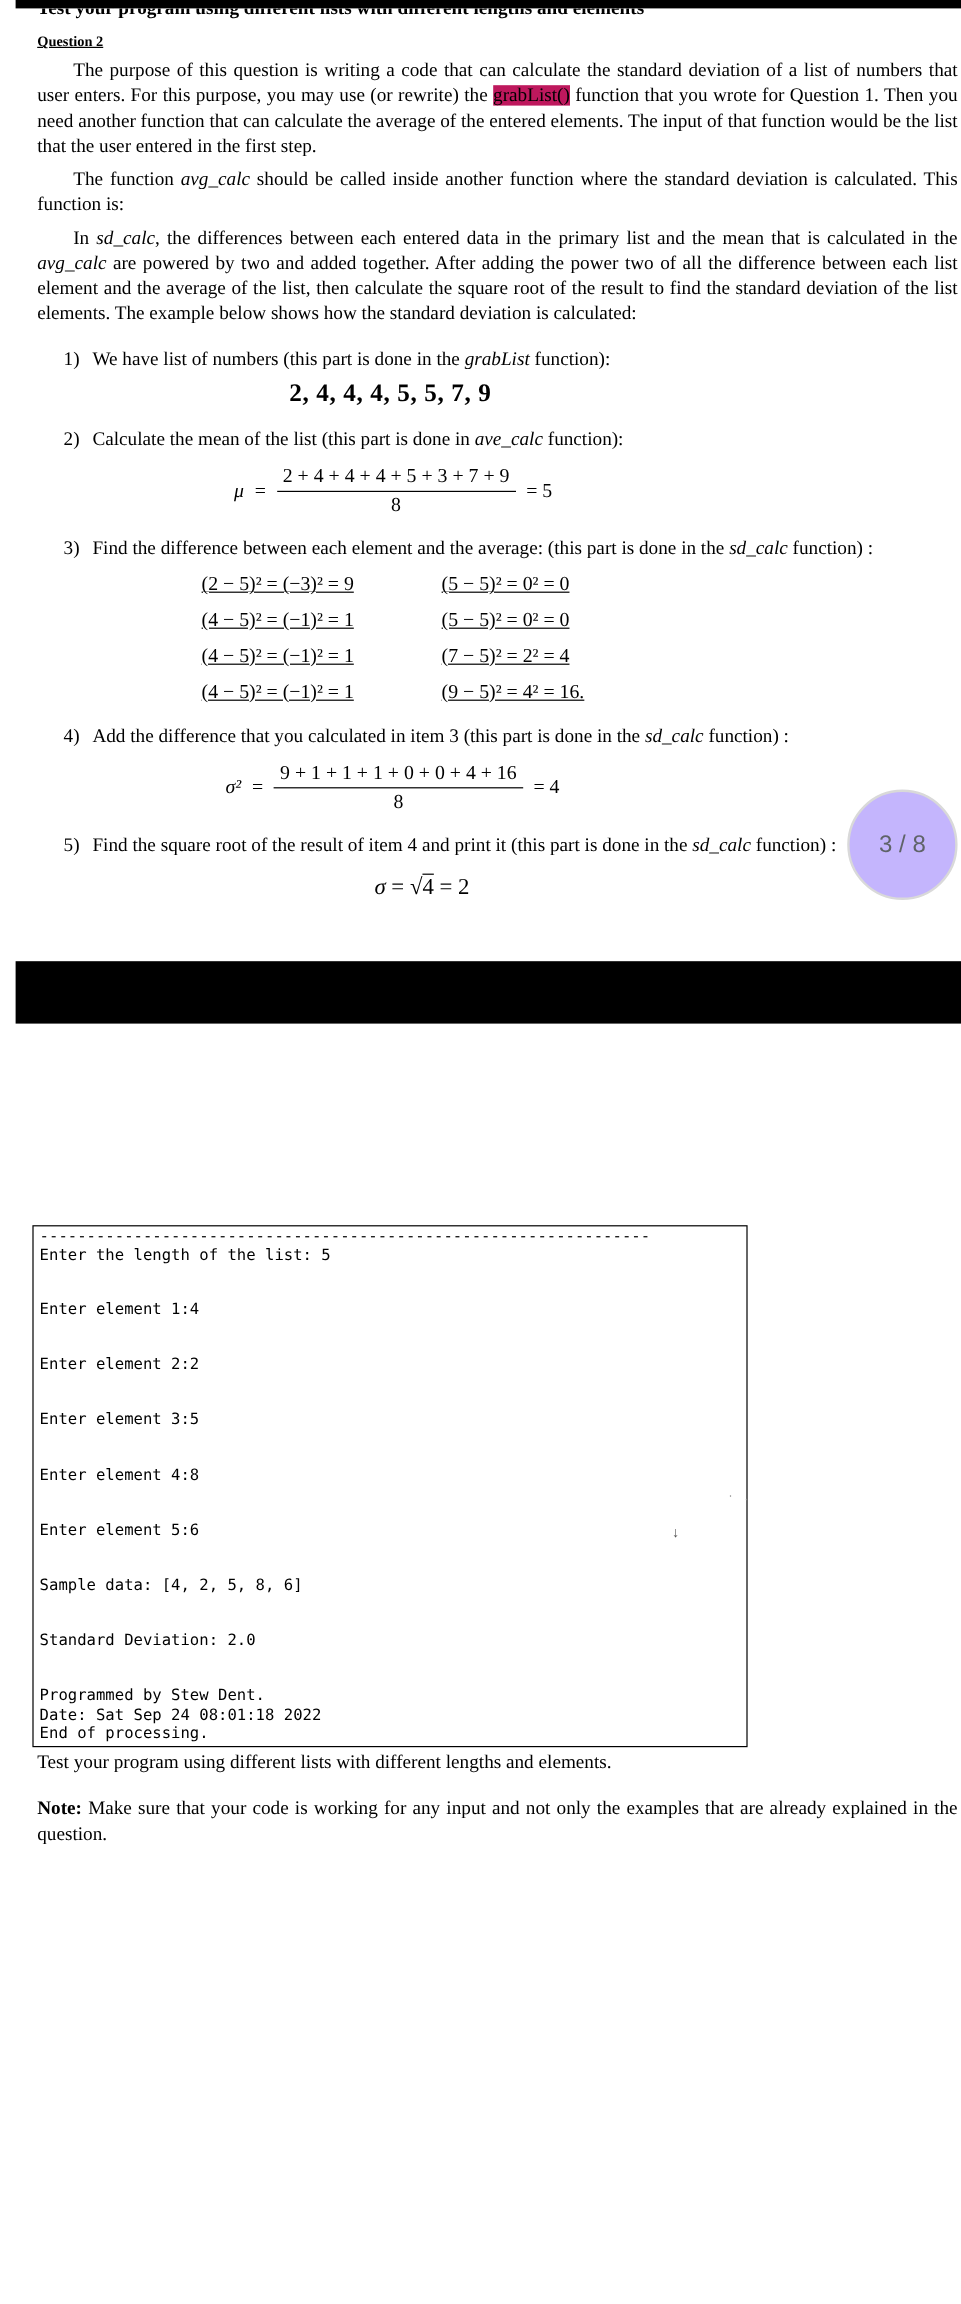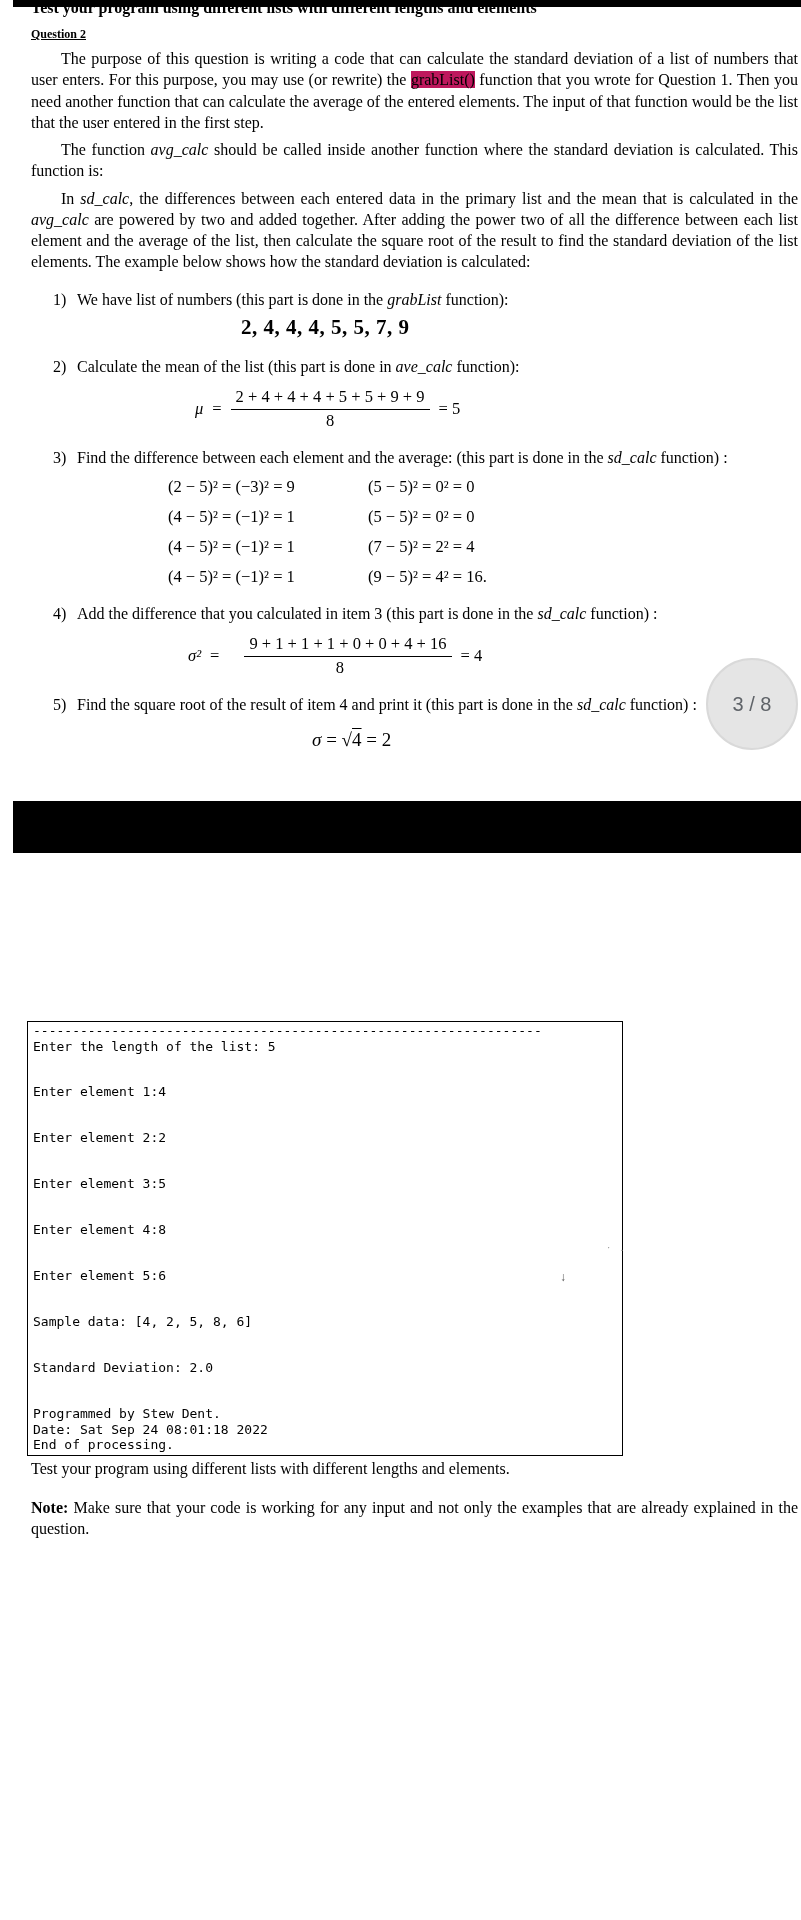--- a/index.html
+++ b/index.html
@@ -25,30 +25,30 @@
   .li { display: flex; margin: 16px 16px 0 40px; line-height: 1.33; }
   .li .no { width: 24px; flex: none; }
   .li .bd { flex: 1; text-align: justify; }
   .it { font-style: italic; }
   .values { margin: 5px 0 0 228px; font-weight: bold; font-size: 21px; letter-spacing: 0.5px; }
   .formula { display: flex; align-items: center; gap: 9px; margin: 10px 0 0 182px; font-size: 16.5px; }
   .formula2 { margin-left: 175px; }
   .frac { text-align: center; display: inline-block; }
   .frac .num { padding: 0 5px 2px; border-bottom: 1.4px solid #000; }
   .frac .den { padding-top: 1px; }
-  .diffgrid { display: grid; grid-template-columns: 200px auto; margin: 9px 16px 0 155px; row-gap: 10px; font-size: 16.5px; line-height: 1.2; width: fit-content; }
+  .diffgrid { display: grid; grid-template-columns: 200px auto; margin: 9px 16px 0 155px; row-gap: 10px; font-size: 16.5px; line-height: 1.2; width: fit-content; text-decoration: underline; }
   .sqrtline { margin: 14px 0 0 299px; font-size: 19px; }
   .rad { text-decoration: overline; }
   .pagefoot { text-align: center; margin-top: 56px; font-size: 15.5px; }
   .blackbar { margin-top: 50px; height: 52px; background: #000; width: 100%; }
   .indicator {
     position: absolute; top: 658px; right: 16px;
     width: 88px; height: 88px; border: 2px solid #d9d9d9; border-radius: 50%;
     display: flex; align-items: center; justify-content: center;
-    color: #5f6368; background: #e5e5e5;
+    color: #5f6368; background: #c4b5fd;
     font-family: "Liberation Sans", "DejaVu Sans", sans-serif; font-size: 20px;
   }
   .stray-dots { position: absolute; top: 1242px; left: 607px; font-size: 10px; color: #888; letter-spacing: 4px; }
   .stray-arrow { position: absolute; top: 1270px; left: 560px; font-size: 12px; color: #555; }
   .term {
     margin: 168px 0 0 14px;
     width: 584px;
     border: 1.4px solid #000;
     padding: 1px 5px 3px;
     font-family: "DejaVu Sans Mono", "Liberation Mono", monospace;
@@ -90,21 +90,21 @@
 
   <div class="li">
     <span class="no">2)</span>
     <span class="bd"><span>Calculate the mean of the list (this part is done in </span><span class="it">ave_calc</span><span> function):</span></span>
   </div>
 
   <div class="formula">
     <span class="it">μ</span>
     <span>=</span>
     <span class="frac">
-      <span class="num" style="display:block;">2 + 4 + 4 + 4 + 5 + 5 + 9 + 9</span>
+      <span class="num" style="display:block;">2 + 4 + 4 + 4 + 5 + 3 + 7 + 9</span>
       <span class="den" style="display:block;">8</span>
     </span>
     <span>= 5</span>
   </div>
 
   <div class="li">
     <span class="no">3)</span>
     <span class="bd"><span>Find the difference between each element and the average: (this part is done in the </span><span class="it">sd_calc</span><span> function) :</span></span>
   </div>
 
@@ -125,21 +125,21 @@
 
   <div class="li">
     <span class="no">4)</span>
     <span class="bd"><span>Add the difference that you calculated in item 3 (this part is done in the </span><span class="it">sd_calc</span><span> function) :</span></span>
   </div>
 
   <div class="formula formula2">
     <span class="it">σ²</span>
     <span>=</span>
     <span class="frac">
-      <span class="num" style="display:block;margin-left:16px;">9 + 1 + 1 + 1 + 0 + 0 + 4 + 16</span>
+      <span class="num" style="display:block;">9 + 1 + 1 + 1 + 0 + 0 + 4 + 16</span>
       <span class="den" style="display:block;">8</span>
     </span>
     <span>= 4</span>
   </div>
 
   <div class="li">
     <span class="no">5)</span>
     <span class="bd"><span>Find the square root of the result of item 4 and print it (this part is done in the </span><span class="it">sd_calc</span><span> function) :</span></span>
   </div>
 

